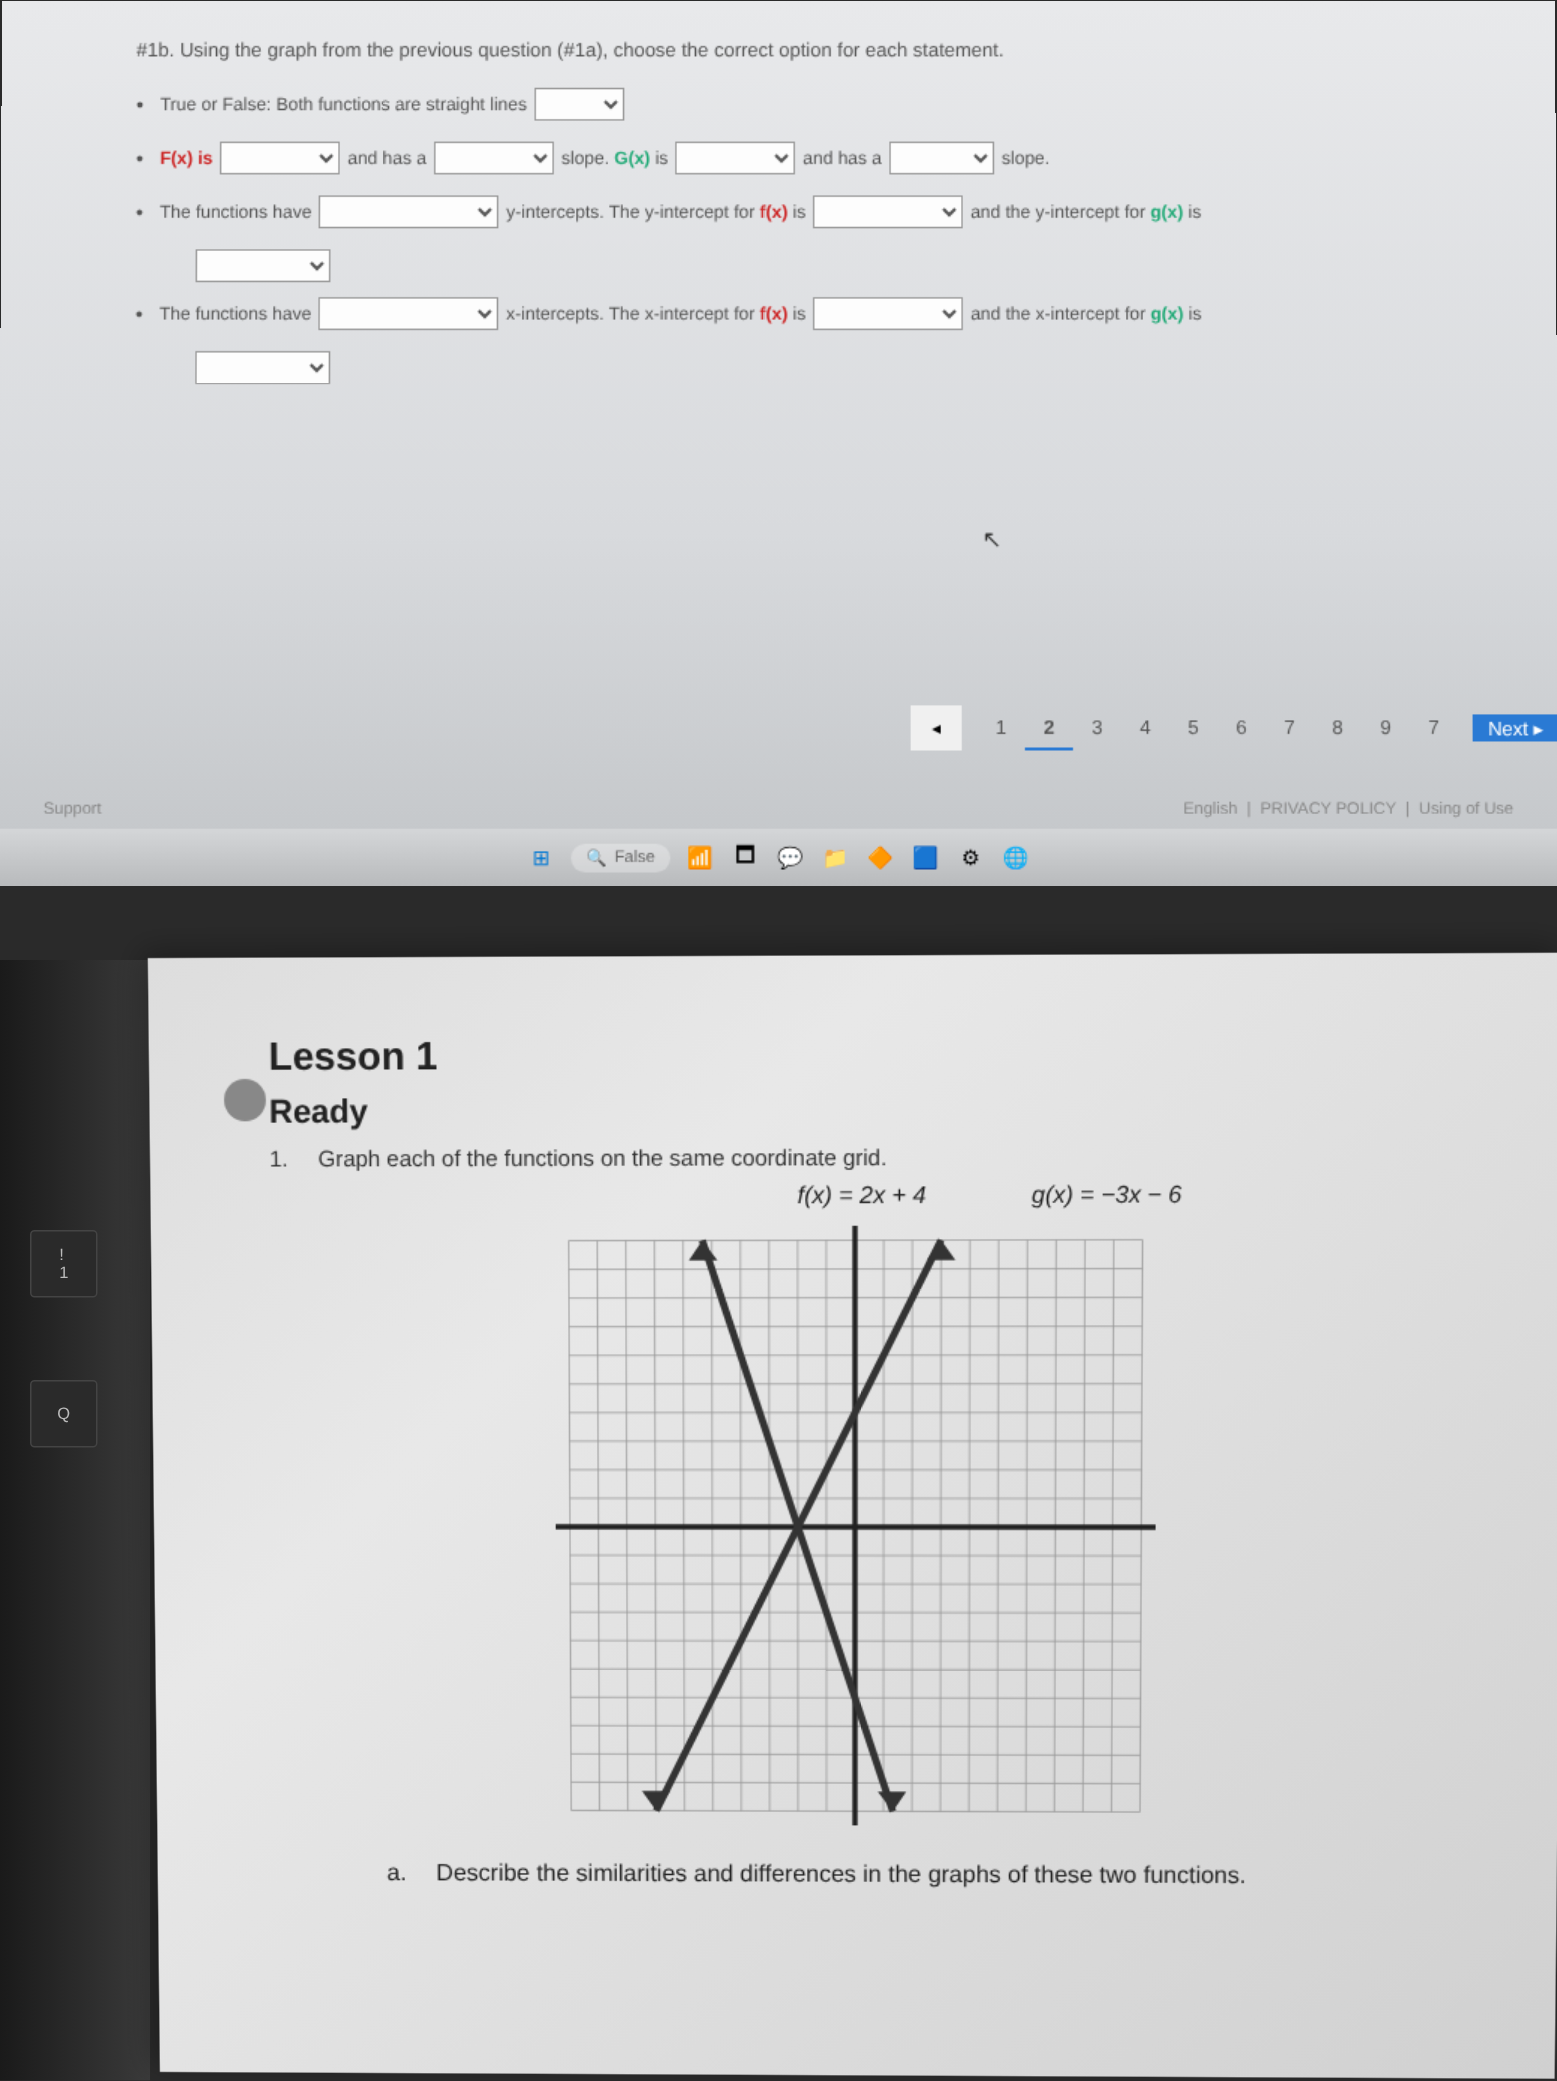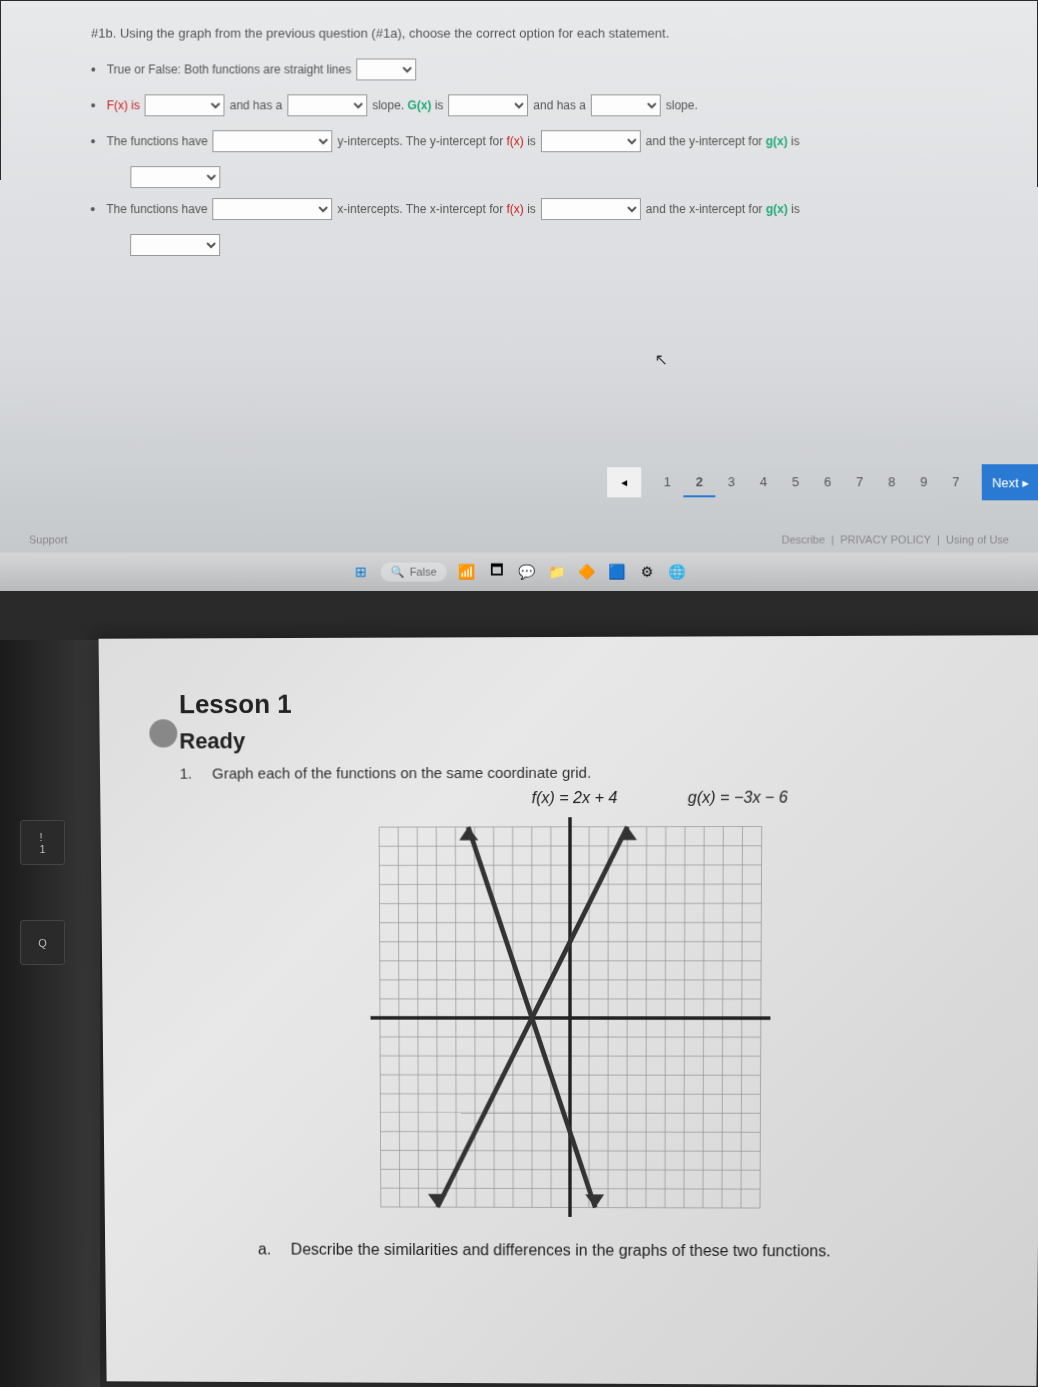--- a/index.html
+++ b/index.html
@@ -53,21 +53,21 @@
   
   select.quiz-select {
     border: 1px solid #999;
     background: #fdfdfd;
     font-size: 11px;
     height: 22px;
     color: #555;
     padding: 0 2px;
   }
   
-  .fx { color: #c22; font-weight: normal; }
+  .fx { color: #c22; font-weight: bold; }
   .gx { color: #2a7; font-weight: bold; }
   
   .pagination {
     position: absolute;
     bottom: 90px;
     right: 0;
     display: flex;
     align-items: center;
     gap: 0;
   }
@@ -97,21 +97,21 @@
     align-items: center;
     justify-content: center;
     margin-right: 10px;
     font-size: 12px;
   }
   
   .pg-next {
     background: #2a7ad4;
     color: #fff;
     padding: 0 10px;
-    height: 36px;
+    height: 18px;
     display: flex;
     align-items: center;
     font-size: 13px;
     margin-left: 10px;
   }
   
   .footer-screen {
     position: absolute;
     bottom: 45px;
     left: 0;
@@ -315,21 +315,21 @@
     <div class="pg-item">7</div>
     <div class="pg-item">8</div>
     <div class="pg-item">9</div>
     <div class="pg-item">7</div>
     <div class="pg-next">Next ▸</div>
   </div>
 
   <div class="footer-screen">
     <span>Support</span>
     <span>
-      <span>Describe</span> &nbsp;|&nbsp;
+      <span>English</span> &nbsp;|&nbsp;
       <span>PRIVACY POLICY</span> &nbsp;|&nbsp;
       <span>Using of Use</span>
     </span>
   </div>
 
   <div class="taskbar">
     <span class="taskbar-icon" style="color:#0078d4">⊞</span>
     <span class="search-box">
       <span>🔍</span>
       <span>False</span>

